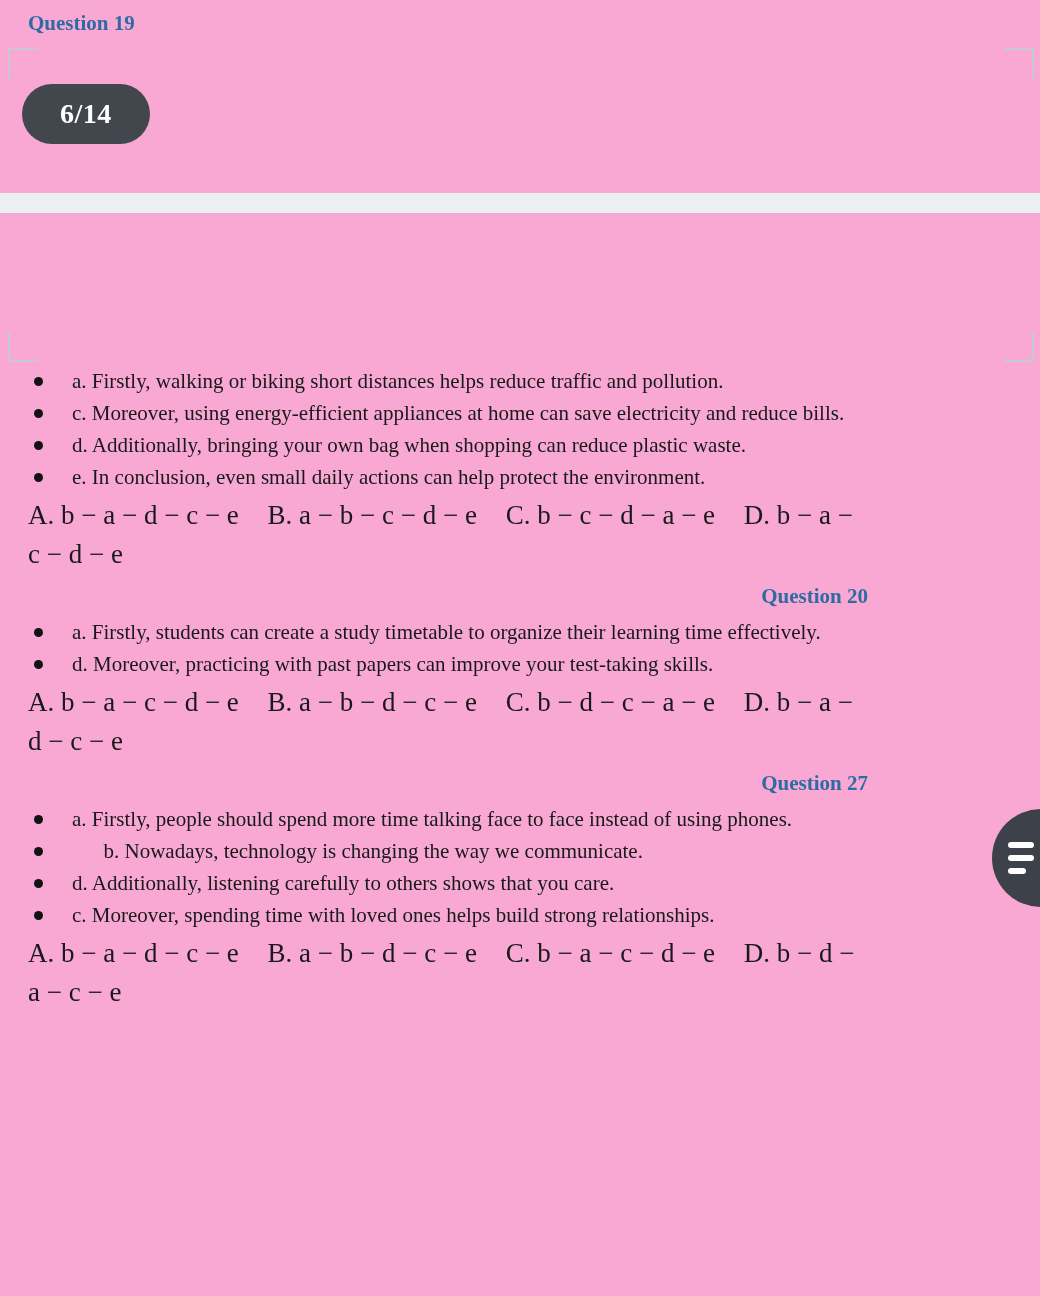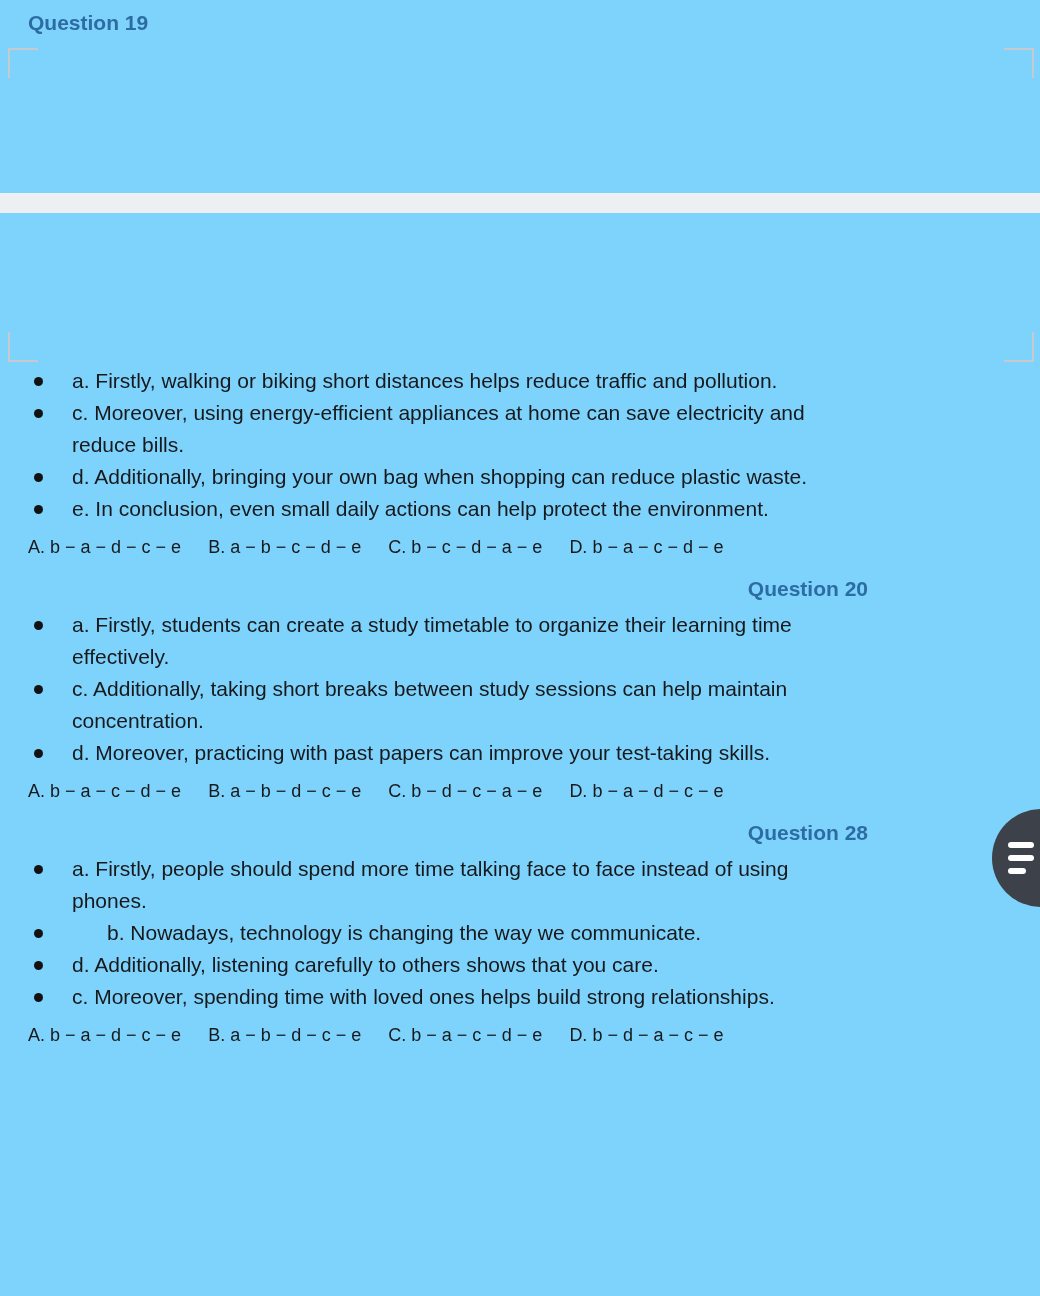--- a/index.html
+++ b/index.html
@@ -1,22 +1,22 @@
 <!DOCTYPE html>
 <html><head>
 <meta charset="utf-8">
 <style>
   html, body { margin: 0; padding: 0; background: #ffffff; }
   .page {
     position: relative;
     width: 1040px;
     height: 1296px;
     overflow: hidden;
-    background: #7dd3fc;
-    font-family: Liberation Sans, sans-serif;
+    background: #f9a8d4;
+    font-family: Liberation Serif, serif;
     color: #17191c;
   }
   
   .question-label-top {
     position: absolute;
     left: 28px;
     top: 8px;
     font-size: 21px;
     line-height: 30px;
     font-weight: 700;
@@ -86,21 +86,21 @@
     position: absolute;
     left: 6px;
     top: 12px;
     width: 9px;
     height: 9px;
     border-radius: 50%;
     background: #121212;
   }
   .item-text { flex: 1 1 auto; }
   .answer-row {
-    font-size: 18px;
+    font-size: 27px;
     line-height: 39px;
     margin: 3px 0 6px 0;
   }
   .answer-option { margin-right: 22px; }
   .answer-option:last-child { margin-right: 0; }
 
   
   .fab {
     position: absolute;
     left: 992px;
@@ -127,20 +127,21 @@
   .fab-icon .bar.b2 { width: 26px; }
   .fab-icon .bar.b3 { width: 18px; margin-bottom: 0; }
 </style>
 </head>
 <body>
 
 <div class="page">
 
   <div class="question-label-top">Question 19</div>
 
+  <div class="progress-badge">6/14</div>
 
   <div class="corner tl"></div>
   <div class="corner tr"></div>
   <div class="corner ml"></div>
   <div class="corner mr"></div>
 
   <div class="page-gap-divider"></div>
 
   <div class="content">
 
@@ -185,39 +186,33 @@
       <div class="bullet-item">
         <span class="bullet-marker">
             <span class="bullet-dot"></span>
           </span>
         <span class="item-text">a. Firstly, students can create a study timetable to organize their learning time effectively.</span>
       </div>
       <div class="bullet-item">
         <span class="bullet-marker">
             <span class="bullet-dot"></span>
           </span>
-        <span class="item-text">c. Additionally, taking short breaks between study sessions can help maintain concentration.</span>
-      </div>
-      <div class="bullet-item">
-        <span class="bullet-marker">
-            <span class="bullet-dot"></span>
-          </span>
         <span class="item-text">d. Moreover, practicing with past papers can improve your test-taking skills.</span>
       </div>
 
       <div class="answer-row">
         <span class="answer-option">A. b − a − c − d − e</span>
         <span class="answer-option">B. a − b − d − c − e</span>
         <span class="answer-option">C. b − d − c − a − e</span>
         <span class="answer-option">D. b − a − d − c − e</span>
       </div>
     </div>
 
     <div class="q-block">
-      <div class="q-title">Question 28</div>
+      <div class="q-title">Question 27</div>
 
       <div class="bullet-item">
         <span class="bullet-marker">
             <span class="bullet-dot"></span>
           </span>
         <span class="item-text">a. Firstly, people should spend more time talking face to face instead of using phones.</span>
       </div>
       <div class="bullet-item">
         <span class="bullet-marker">
             <span class="bullet-dot"></span>

